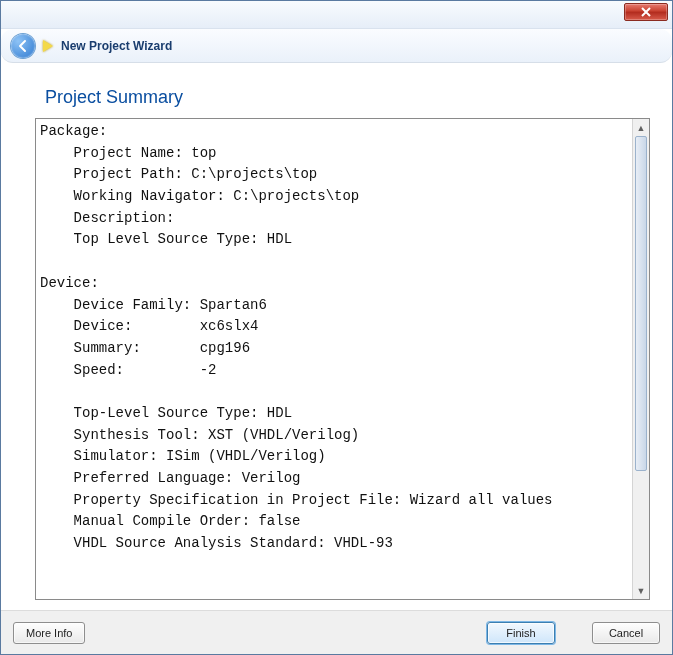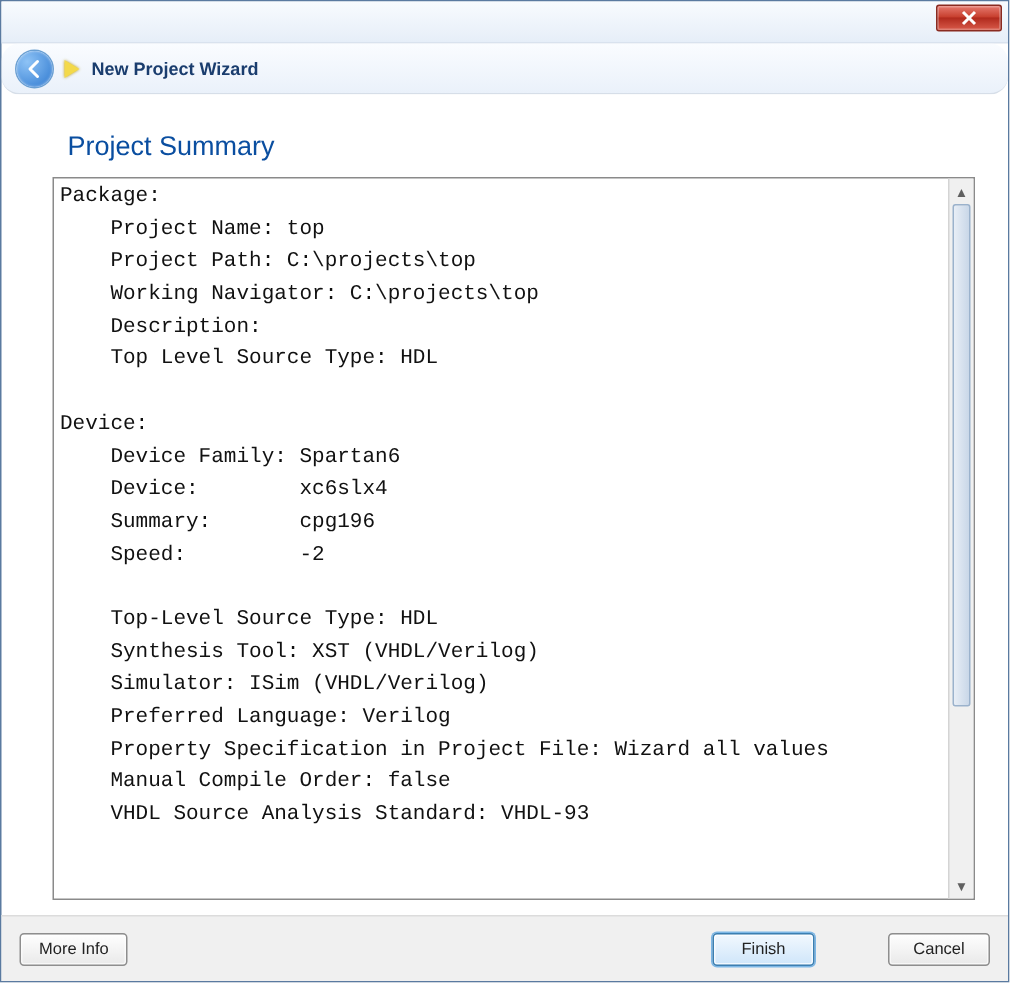--- a/index.html
+++ b/index.html
@@ -150,21 +150,21 @@
     cursor: default;
     color: #222;
     min-width: 68px;
   }
   .btn.default {
     border-color: #3c7fb1;
     background: linear-gradient(#f2f8fe, #cfe6fa);
     box-shadow: inset 0 0 0 1px rgba(255,255,255,0.7), 0 0 0 1px #7db7e6;
   }
   .footer .spacer { flex: 1; }
-  .footer .btn + .btn { margin-left: 12px; }
+  .footer .btn + .btn { margin-left: 0; }
 </style>
 </head>
 <body>
 
 <div class="window">
 
   <div class="titlebar">
     <div class="closebtn">
       <svg viewBox="0 0 10 10">
         <path d="M1 1 L9 9 M9 1 L1 9" stroke="#fff" stroke-width="2" fill="none"></path>

